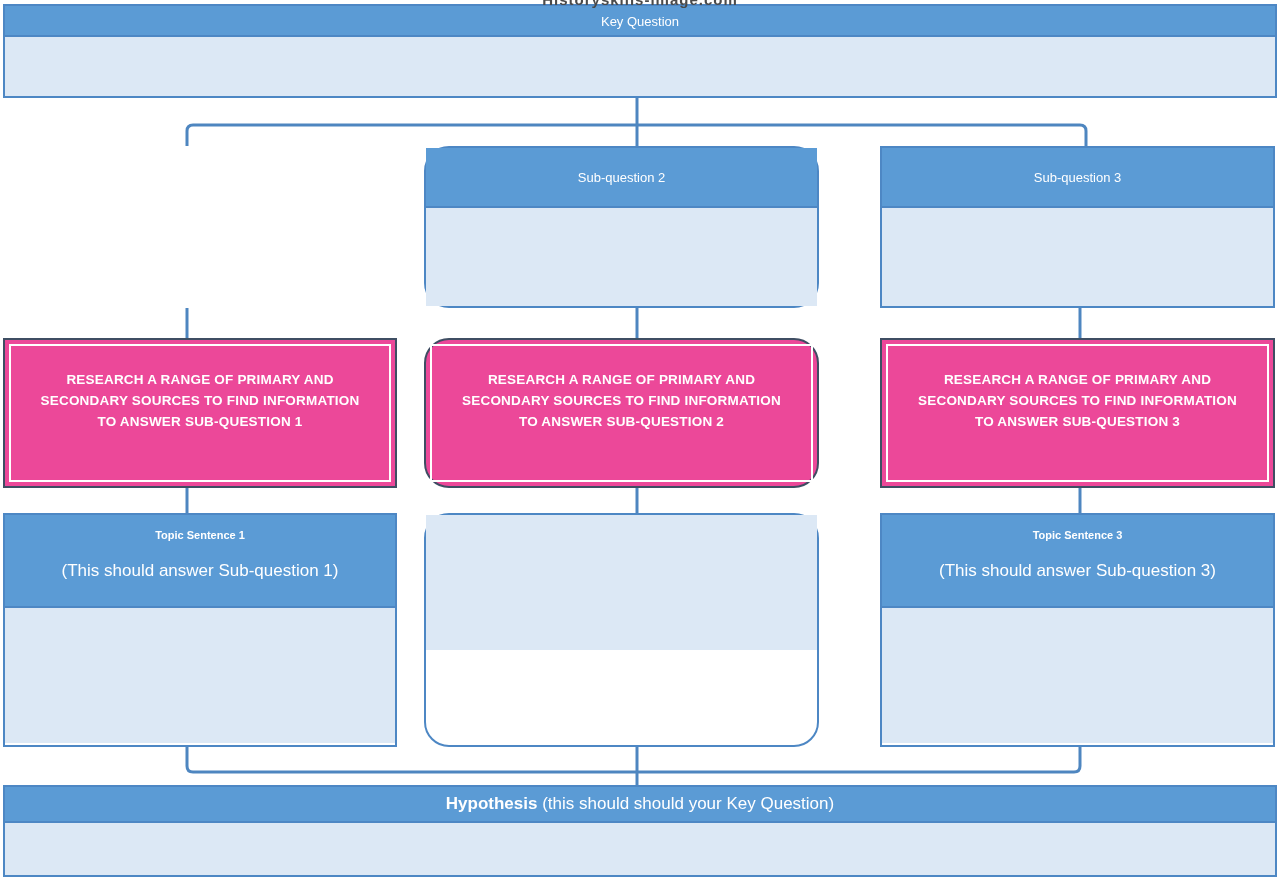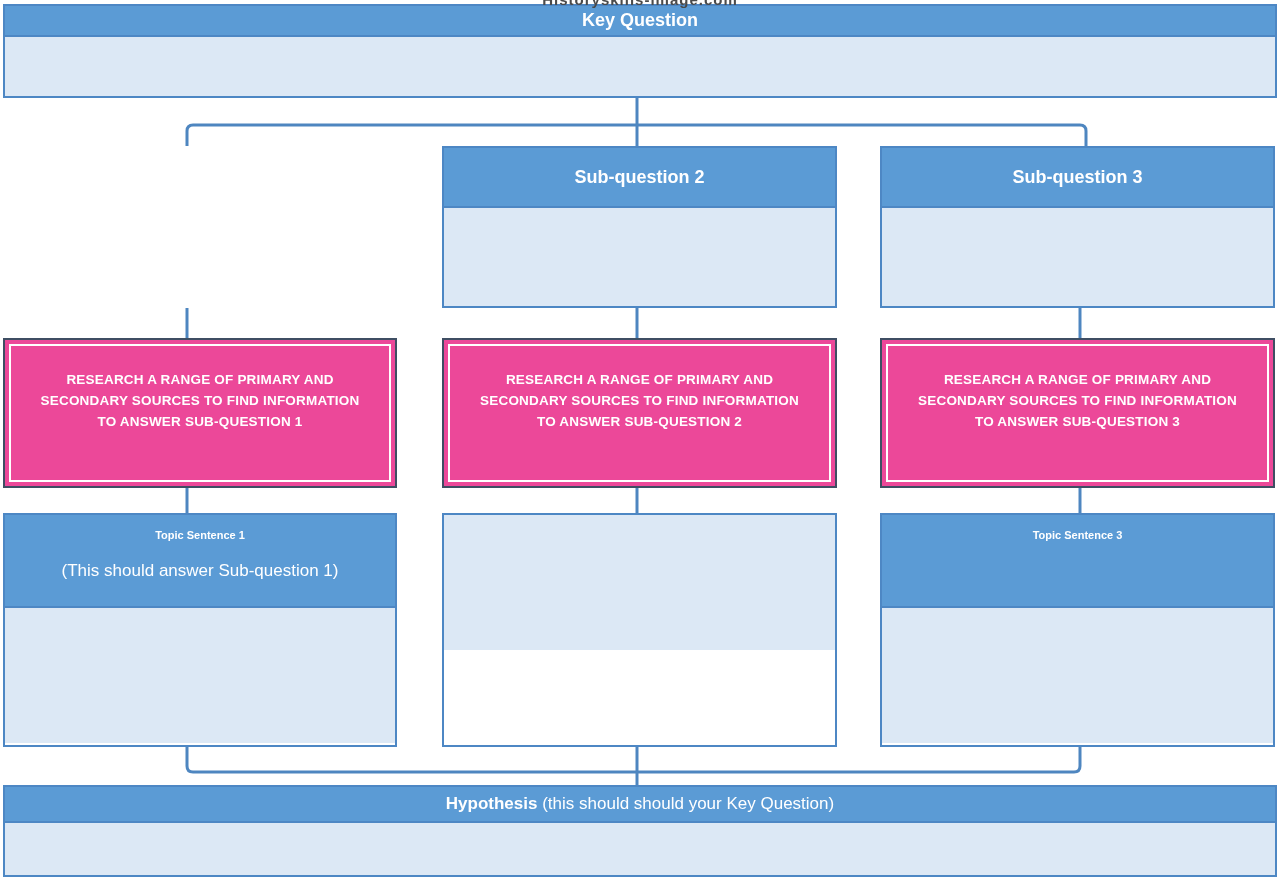--- a/index.html
+++ b/index.html
@@ -16,21 +16,21 @@
     position:absolute;top:-9px;left:0;width:1280px;text-align:center;
     color:#4a4a4a;font-size:15px;font-weight:bold;letter-spacing:1px;z-index:3;
   }
   
   .box{position:absolute;z-index:1;border:2px solid #4d87c4;box-sizing:border-box;}
   .box .hdr{
     background:#5b9bd5;color:#ffffff;text-align:center;
     border-bottom:2px solid #4d87c4;box-sizing:border-box;
   }
   .box .bodyfill{background:#dce8f5;width:100%;}
-  .hdr-title{font-weight:bold;font-size:18px;}
+  .hdr-title{font-weight:normal;font-size:13px;}
   
   #key-box{left:3px;top:4px;width:1274px;height:94px;}
   #key-box .hdr{height:31px;line-height:29px;}
   #key-box .bodyfill{height:59px;}
   
   .subq{top:146px;height:162px;}
   .subq .hdr{height:60px;line-height:58px;}
   .subq .bodyfill{height:98px;}
   
   .dark{
@@ -51,21 +51,21 @@
   .topic .bodyfill{height:135px;}
   .topic .t-title{font-weight:bold;font-size:11px;display:block;}
   .topic .t-note{font-size:17px;display:block;margin-top:20px;}
   
   #hyp-box{left:3px;top:785px;width:1274px;height:92px;}
   #hyp-box .hdr{height:36px;line-height:34px;font-size:17px;}
   #hyp-box .bodyfill{height:52px;}
   .bold{font-weight:bold;}
   
   .col1{left:3px;width:394px;}
-  .col2{left:442px;width:395px;}
+  .col2{left:424px;width:395px;border-radius:25px;}
   .col3{left:880px;width:395px;}
 </style>
 </head>
 <body>
 
 <div id="stage">
 
   <div class="watermark">Historyskills-image.com</div>
 
   <svg id="connectors" viewBox="0 0 1280 882" xmlns="http://www.w3.org/2000/svg">
@@ -130,20 +130,21 @@
       <span class="t-note">(This should answer Sub-question 1)</span>
     </div>
     <div class="bodyfill"></div>
   </div>
   <div class="box topic col2">
     <div class="bodyfill"></div>
   </div>
   <div class="box topic col3">
     <div class="hdr">
       <span class="t-title">Topic Sentence 3</span>
+      <span class="t-note">(This should answer Sub-question 3)</span>
     </div>
     <div class="bodyfill"></div>
   </div>
 
   <div class="box" id="hyp-box">
     <div class="hdr">
       <span class="bold">Hypothesis</span>
       <span>(this should should your Key Question)</span>
     </div>
     <div class="bodyfill"></div>

